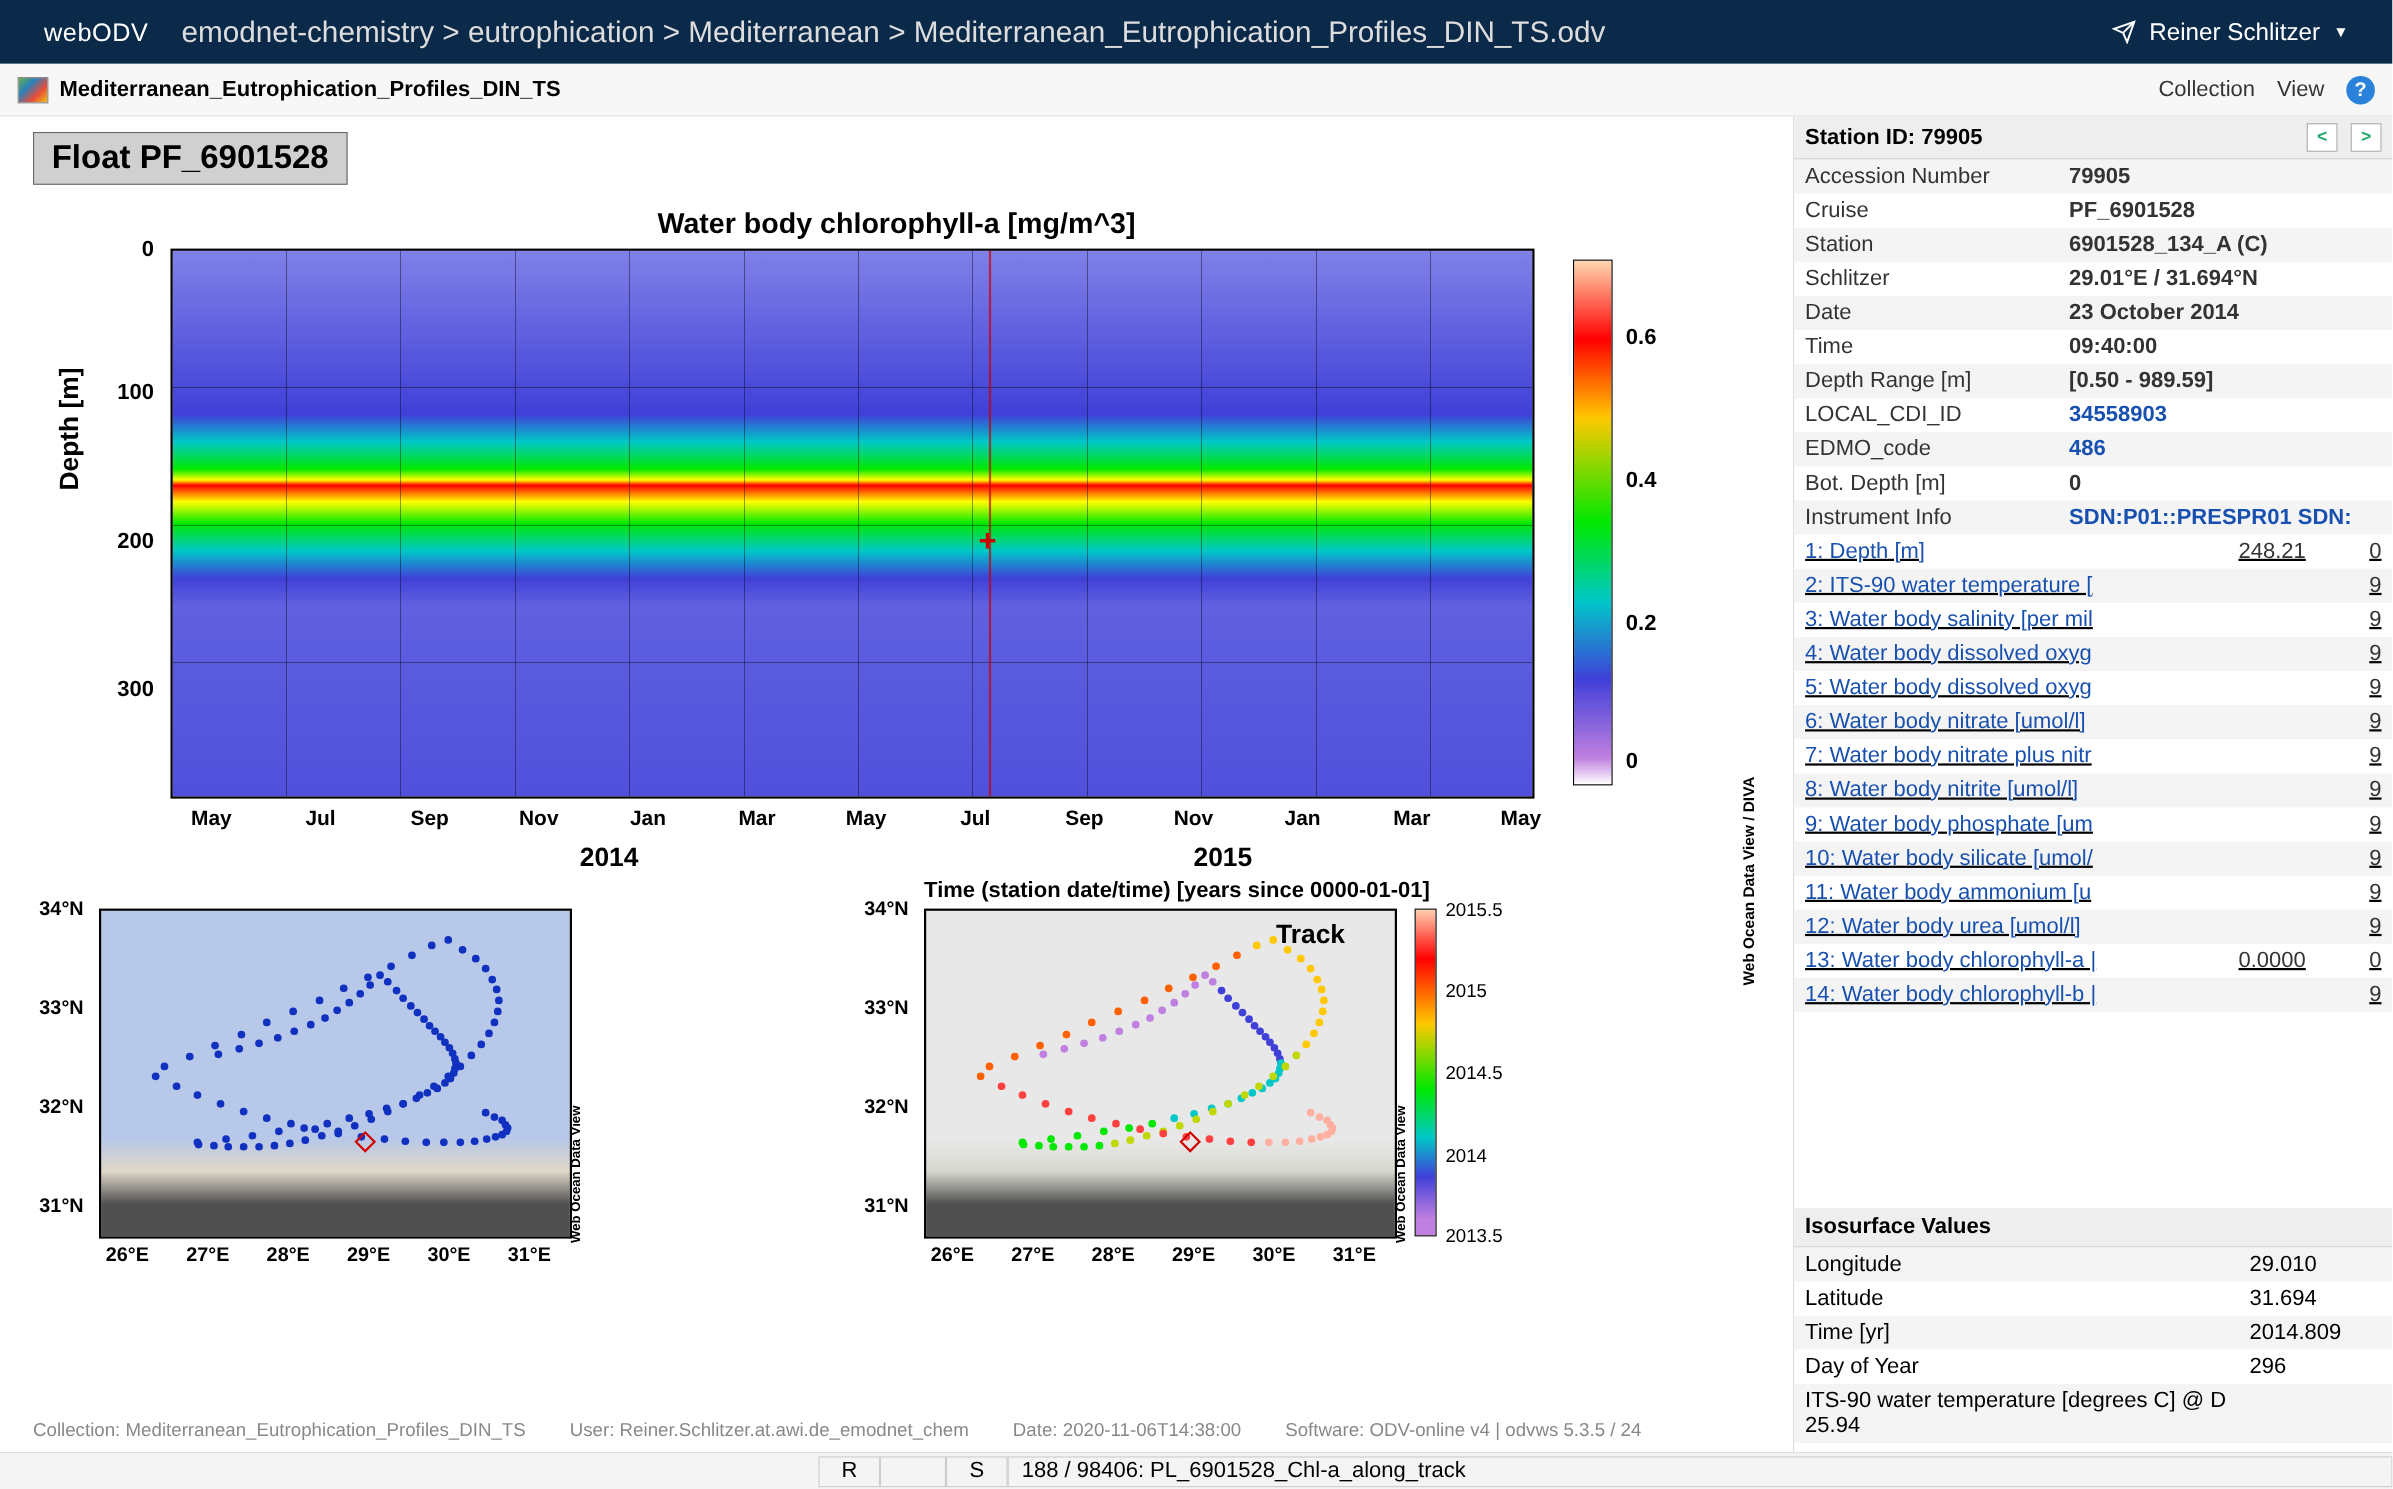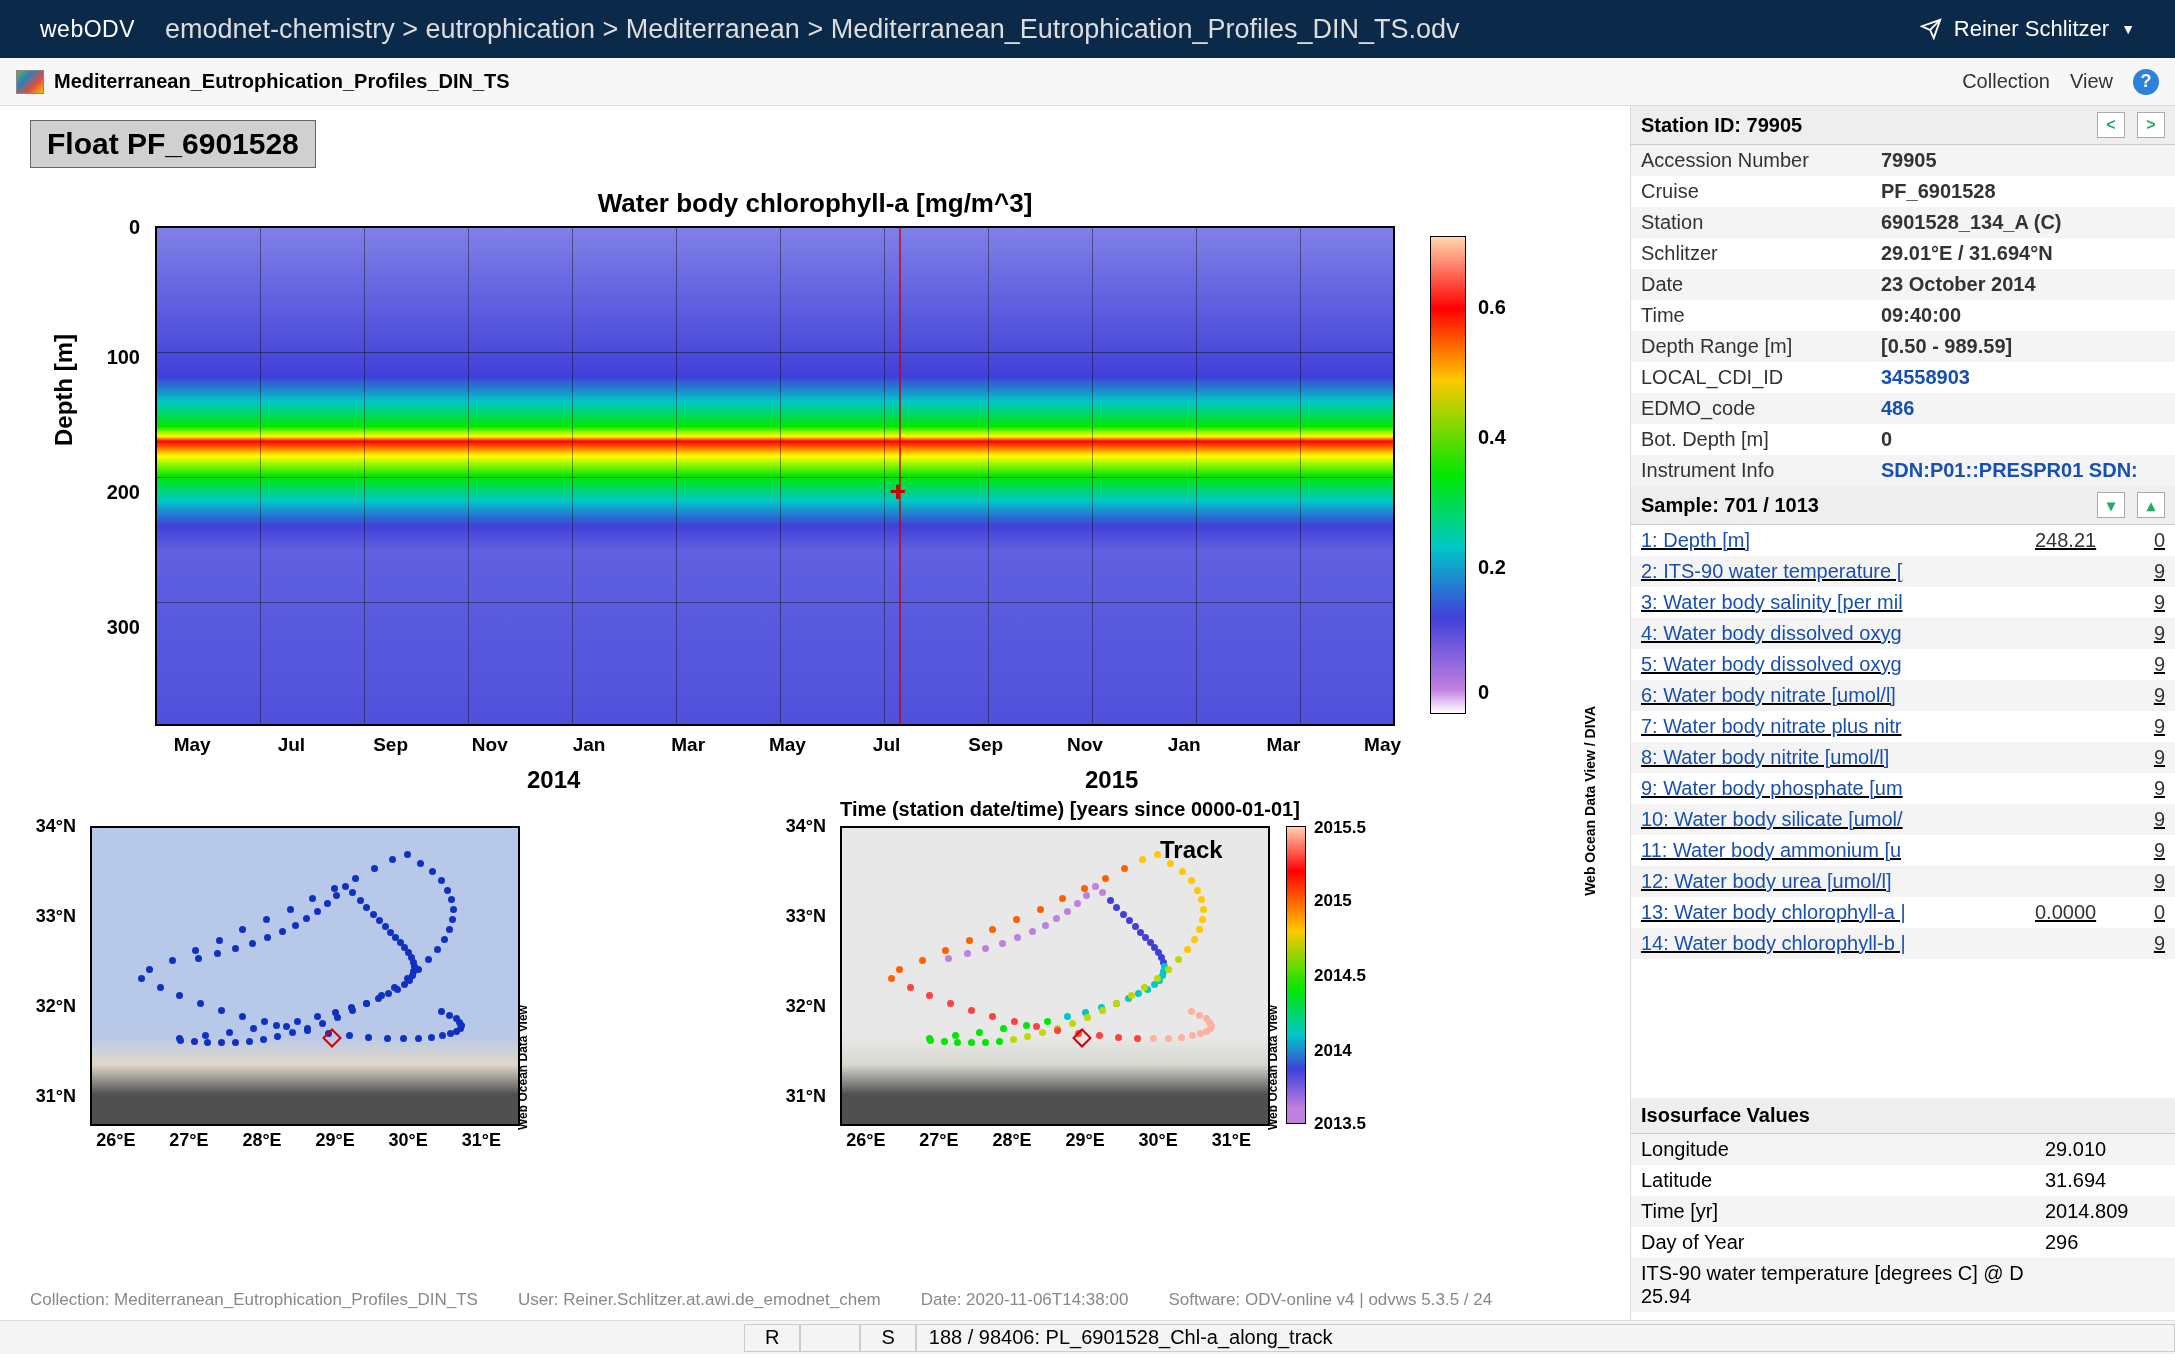--- a/index.html
+++ b/index.html
@@ -54,21 +54,21 @@
 .small-dots { position: absolute; inset: 10px; }
 .small-dots .dot { position: absolute; width: 7px; height: 7px; border-radius: 50%; }
 .map-yticks { position: absolute; width: 50px; }
 .map-yticks span { position: absolute; right: 8px; font-weight: bold; font-size: 18px; }
 .map-xticks { position: absolute; height: 24px; }
 .map-xticks span { position: absolute; font-weight: bold; font-size: 18px; transform: translateX(-50%); }
 .small-title { position: absolute; font-weight: bold; font-size: 20px; }
 .track-label { position: absolute; top: 730px; left: 1160px; font-weight: bold; font-size: 24px; }
 .small-colorbar { position: absolute; top: 720px; left: 1286px; width: 20px; height: 298px; border: 1px solid #000; background: linear-gradient(to bottom, #ffd0b0, #ff0000 15%, #ffc800 35%, #00e800 55%, #00c8c8 70%, #4040d8 82%, #c080e0 95%); }
 .small-colorbar-ticks { position: absolute; top: 720px; left: 1310px; height: 300px; }
-.small-colorbar-ticks span { position: absolute; font-weight: bold; font-size: 17px; left: 4px; }
+.small-colorbar-ticks span { position: absolute; font-weight: normal; font-size: 17px; left: 4px; }
 .map-vlabel { position: absolute; font-size: 12px; font-weight: bold; transform: rotate(-90deg); transform-origin: left bottom; }
 
 
 .plot-footer { position: absolute; bottom: 10px; left: 30px; right: 30px; font-size: 17px; color: #888; display: flex; gap: 40px; }
 
 
 .statusbar { height: 34px; background: #f4f4f4; border-top: 1px solid #ddd; display: flex; align-items: center; font-size: 20px; }
 .statusbar .cell { border: 1px solid #ccc; height: 28px; display: flex; align-items: center; padding: 0 20px; }
 .statusbar .spacer { flex: 0 0 744px; }
 .statusbar .info { flex: 1; padding-left: 12px; }
@@ -492,27 +492,20 @@
         <div class="row">
           <span class="k">Bot. Depth [m]</span>
           <span class="v">0</span>
         </div>
         <div class="row">
           <span class="k">Instrument Info</span>
           <span class="v link">SDN:P01::PRESPR01 SDN:</span>
         </div>
       </div>
 
-    <div class="panel-header">
-      <span>Sample: 701 / 1013</span>
-      <span class="nav-btns">
-        <span class="nav-btn">▾</span>
-        <span class="nav-btn">▴</span>
-      </span>
-    </div>
     <div class="sample-list" id="sample-list">
         <div class="row">
           <span class="k">1: Depth [m]</span>
           <span class="v1">248.21</span>
           <span class="v2">0</span>
         </div>
         <div class="row">
           <span class="k">2: ITS-90 water temperature [</span>
           <span class="v1"></span>
           <span class="v2">9</span>

